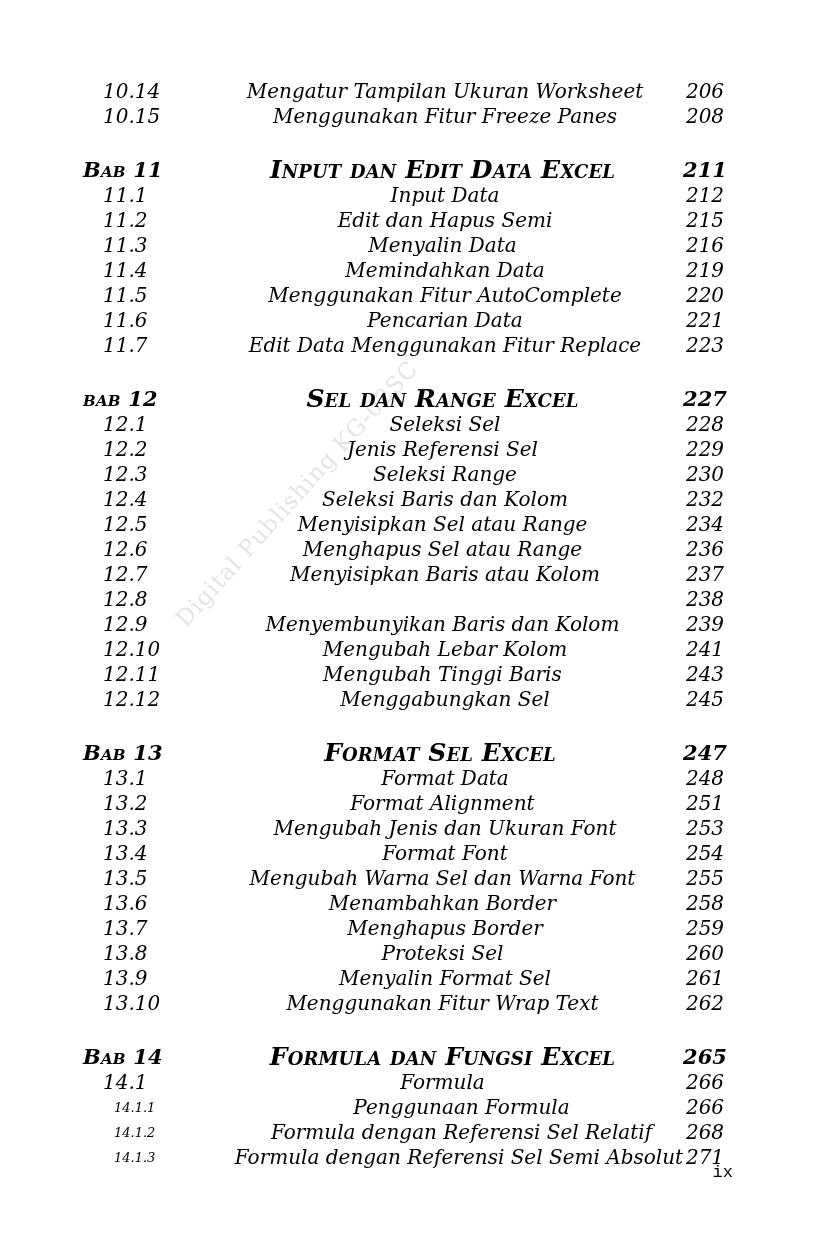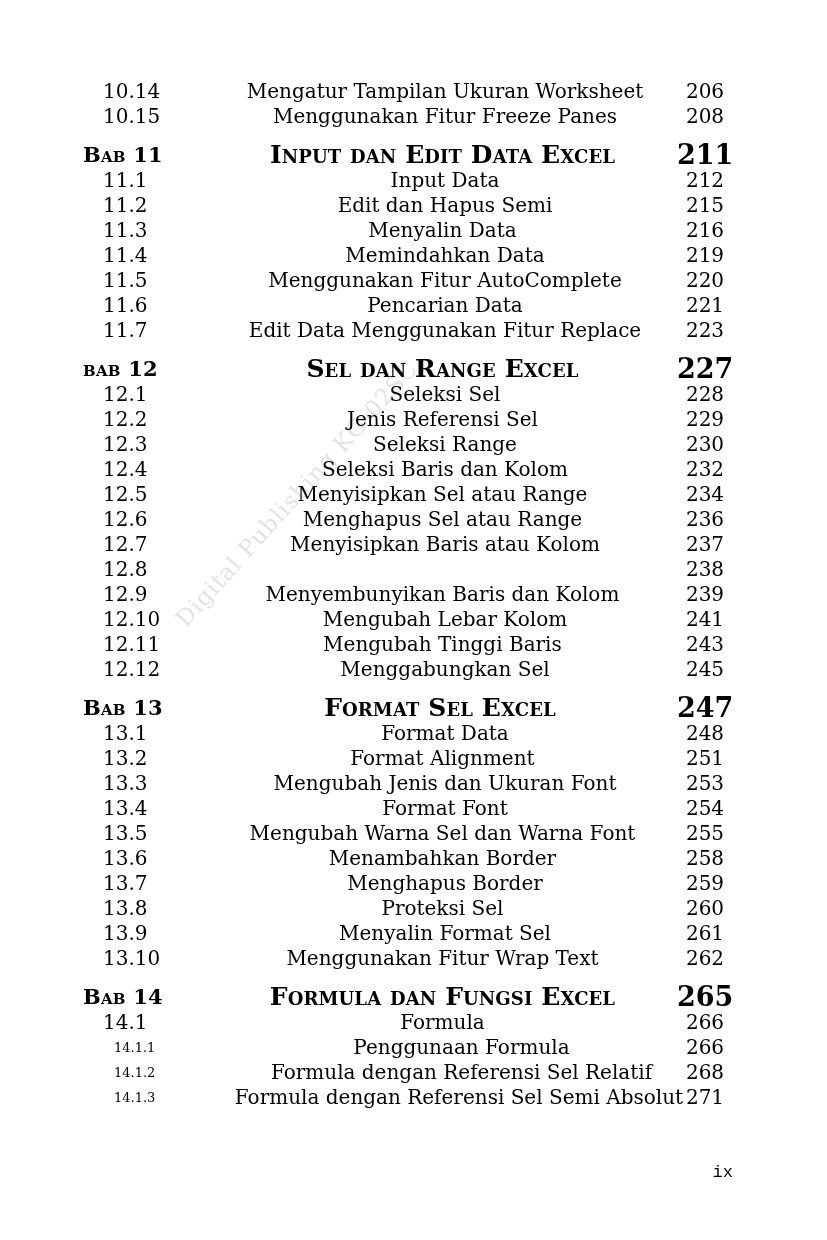--- a/index.html
+++ b/index.html
@@ -47,30 +47,31 @@
     letter-spacing: 1px;
     color: #e3e3e3;
   }
 
   #toc {
     position: absolute;
     left: 0;
     top: 79px;
     width: 827px;
     z-index: 2;
+    font-style: italic;
   }
 
   .row {
     position: relative;
     height: 25px;
     line-height: 25px;
     white-space: nowrap;
   }
   .row.chapter {
-    margin-top: 12px;
+    margin-top: 27px;
     height: 27px;
     line-height: 27px;
   }
 
   
   .num {
     position: absolute;
     font-family: "DejaVu Serif", serif;
     font-size: 20px;
     color: #000;
@@ -142,21 +143,21 @@
     position: absolute;
     right: 94px;
     width: 56px;
     text-align: center;
     font-family: "DejaVu Serif", serif;
     font-size: 20px;
     color: #000;
   }
   .chapter .pageno {
     font-weight: bold;
-    font-size: 27px;
+    font-size: 21px;
   }
 
   
   #folio {
     position: absolute;
     right: 94px;
     top: 1163px;
     font-family: Liberation Mono, monospace;
     font-size: 17px;
     color: #000;

